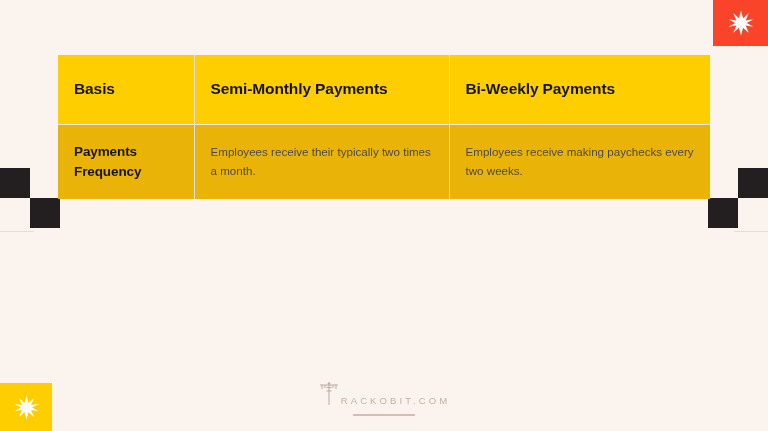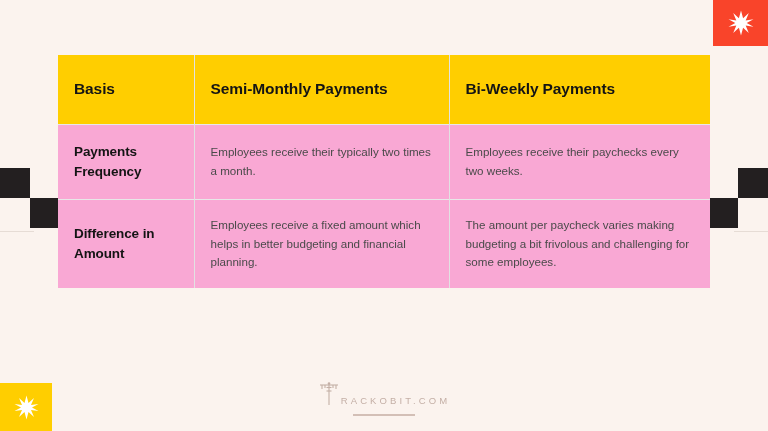--- a/index.html
+++ b/index.html
@@ -97,21 +97,21 @@
     height: 32px;
     vertical-align: middle;
     letter-spacing: -0.1px;
   }
   table.compare thead th.col-divider,
   table.compare tbody td.col-divider {
     border-left: 1px solid #E2E2E2;
   }
 
   table.compare tbody td {
-    background: #f9a8d4;
+    background: #eab308;
     border-top: 1px solid #E8E8E8;
     vertical-align: middle;
     padding: 14px 16px;
   }
   td.basis-cell {
     font-size: 13.5px;
     font-weight: bold;
     color: #141414;
     line-height: 1.45;
     letter-spacing: -0.1px;
@@ -201,26 +201,21 @@
         <tr>
           <th>Basis</th>
           <th class="col-divider">Semi-Monthly Payments</th>
           <th class="col-divider">Bi-Weekly Payments</th>
         </tr>
       </thead>
       <tbody>
         <tr class="row-h1">
           <td class="basis-cell">Payments Frequency</td>
           <td class="body-cell col-divider">Employees receive their typically two times a month.</td>
-          <td class="body-cell col-divider">Employees receive their paychecks every two weeks.</td>
-        </tr>
-        <tr class="row-h3">
-          <td class="basis-cell">Difference in Amount</td>
-          <td class="body-cell col-divider">Employees receive a fixed amount which helps in better budgeting and financial planning.</td>
-          <td class="body-cell col-divider">The amount per paycheck varies making budgeting a bit frivolous and challenging for some employees.</td>
+          <td class="body-cell col-divider">Employees receive making paychecks every two weeks.</td>
         </tr>
       </tbody>
     </table>
   </div>
 
   <div class="footer-mark">
     <div class="brand-row">
       <svg width="22" height="26" viewBox="0 0 44 52">
         <g fill="none" stroke="#C4AFA6" stroke-width="2.2">
           <path d="M4 8 H40"></path>

